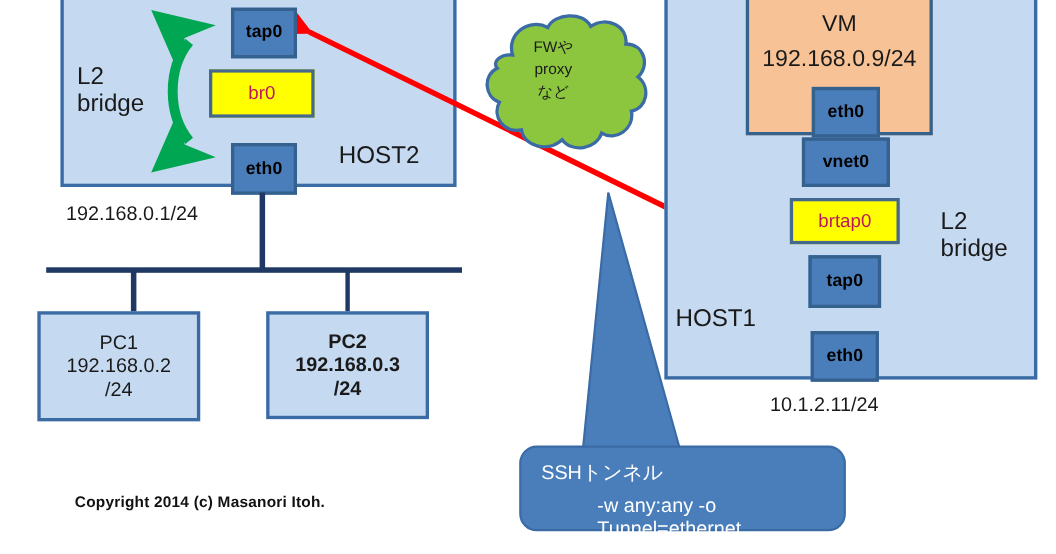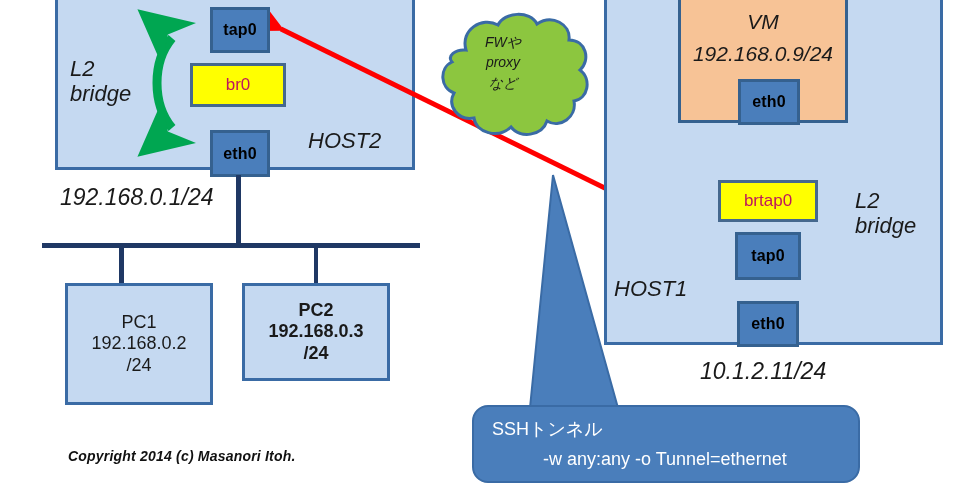--- a/index.html
+++ b/index.html
@@ -11,25 +11,25 @@
   .host-box{position:absolute;background:#C5D9F1;border:3px solid #3A6BA5;box-sizing:border-box;}
   .vm-box{position:absolute;background:#F7C396;border:3px solid #35618F;box-sizing:border-box;}
   .pc-box{position:absolute;background:#C5D9F1;border:3px solid #3A6BA5;box-sizing:border-box;
           display:flex;flex-direction:column;align-items:center;justify-content:center;}
   .nic{position:absolute;background:#4A7EBB;border:3px solid #35618F;box-sizing:border-box;
        display:flex;align-items:center;justify-content:center;color:#000000;
        font-size:16px;font-weight:bold;letter-spacing:.1px;}
   .bridge{position:absolute;background:#FFFF00;border:3px solid #45688E;box-sizing:border-box;
           display:flex;align-items:center;justify-content:center;color:#be185d;
           font-size:17px;}
-  .plain{position:absolute;color:#1a1a1a;font-style:italic;}
+  .plain{position:absolute;color:#1a1a1a;}
   .wire{position:absolute;background:#1F3864;}
 
   .lbl-host{font-size:22px;}
-  .lbl-ip{font-size:23px;text-align:center;}
+  .lbl-ip{font-size:18px;text-align:center;}
   .lbl-l2{font-size:22px;line-height:1.15;}
   .lbl-vm{font-size:21px;text-align:center;}
   .lbl-pc{font-size:18px;line-height:1.18;text-align:center;color:#1a1a1a;}
   .copyright{font-size:14px;font-weight:bold;color:#111;letter-spacing:.2px;}
 
   
   .callout{position:absolute;background:#4A7EBB;border:2px solid #3A6BA5;border-radius:16px;
            box-sizing:border-box;color:#ffffff;}
   .callout .line1{font-size:18px;}
   .callout .line2{font-size:18px;}
@@ -82,21 +82,21 @@
 
   <div class="plain lbl-host" style="left:308px;top:128px;">HOST2</div>
 
   <div class="plain lbl-ip" style="left:60px;top:184px;">192.168.0.1/24</div>
 
   <div class="wire" style="left:236px;top:175px;width:5px;height:72px;"></div>
   <div class="wire" style="left:42px;top:243px;width:378px;height:5px;"></div>
   <div class="wire" style="left:119px;top:246px;width:5px;height:39px;"></div>
   <div class="wire" style="left:314px;top:246px;width:4px;height:39px;"></div>
 
-  <div class="pc-box" style="left:65px;top:283px;width:148px;height:122px;">
+  <div class="pc-box" style="left:34px;top:283px;width:148px;height:100px;">
     <div class="lbl-pc">
       <div>PC1</div>
       <div>192.168.0.2</div>
       <div>/24</div>
     </div>
   </div>
 
   <div class="pc-box" style="left:242px;top:283px;width:148px;height:98px;font-weight:bold;">
     <div class="lbl-pc">
       <div>PC2</div>
@@ -126,20 +126,23 @@
   <div class="vm-box" style="left:678px;top:-10px;width:170px;height:133px;"></div>
   <div class="plain lbl-vm" style="left:678px;top:6px;width:170px;line-height:1.5;">
     <div>VM</div>
     <div>192.168.0.9/24</div>
   </div>
 
   <div class="nic" style="left:738px;top:79px;width:62px;height:46px;">
     <span>eth0</span>
   </div>
 
+  <div class="nic" style="left:729px;top:125px;width:80px;height:45px;">
+    <span>vnet0</span>
+  </div>
 
   <div class="bridge" style="left:718px;top:180px;width:100px;height:42px;">
     <span>brtap0</span>
   </div>
 
   <div class="nic" style="left:735px;top:232px;width:66px;height:48px;">
     <span>tap0</span>
   </div>
 
   <div class="nic" style="left:737px;top:301px;width:62px;height:46px;">
@@ -152,20 +155,20 @@
   </div>
 
   <div class="plain lbl-host" style="left:614px;top:276px;">HOST1</div>
 
   <div class="plain lbl-ip" style="left:700px;top:358px;">10.1.2.11/24</div>
 
   <svg width="960" height="504" style="pointer-events:none;">
     <polygon points="553,175 618,408 530,408" fill="#4A7EBB" stroke="#3A6BA5" stroke-width="2"></polygon>
   </svg>
 
-  <div class="callout" style="left:472px;top:405px;width:388px;height:78px;padding:10px 0 0 18px;">
+  <div class="callout" style="left:472px;top:405px;width:297px;height:78px;padding:10px 0 0 18px;">
     <div class="line1">SSHトンネル</div>
     <div class="line2" style="margin-top:8px;padding-left:8px;margin-left:43px;">-w any:any -o Tunnel=ethernet</div>
   </div>
 
   <div class="plain copyright" style="left:68px;top:448px;">Copyright 2014 (c) Masanori Itoh.</div>
 
 </div>
 
 </body></html>

